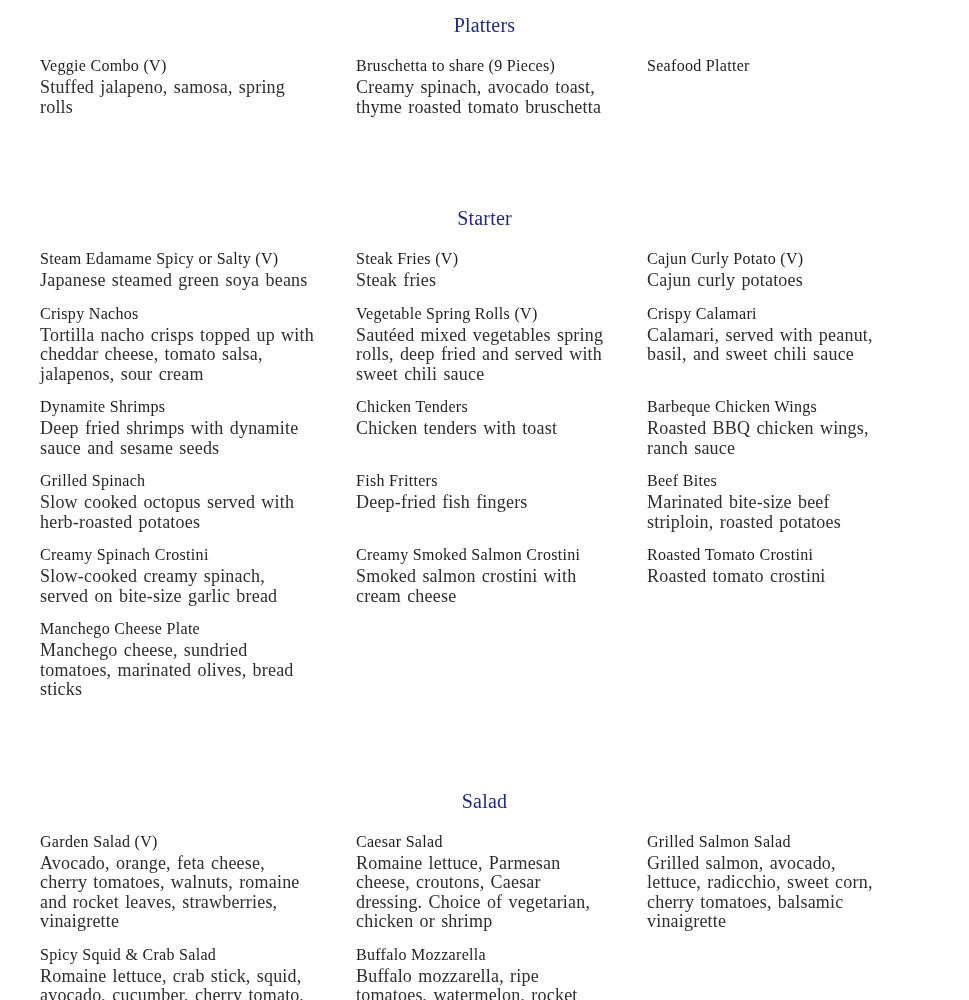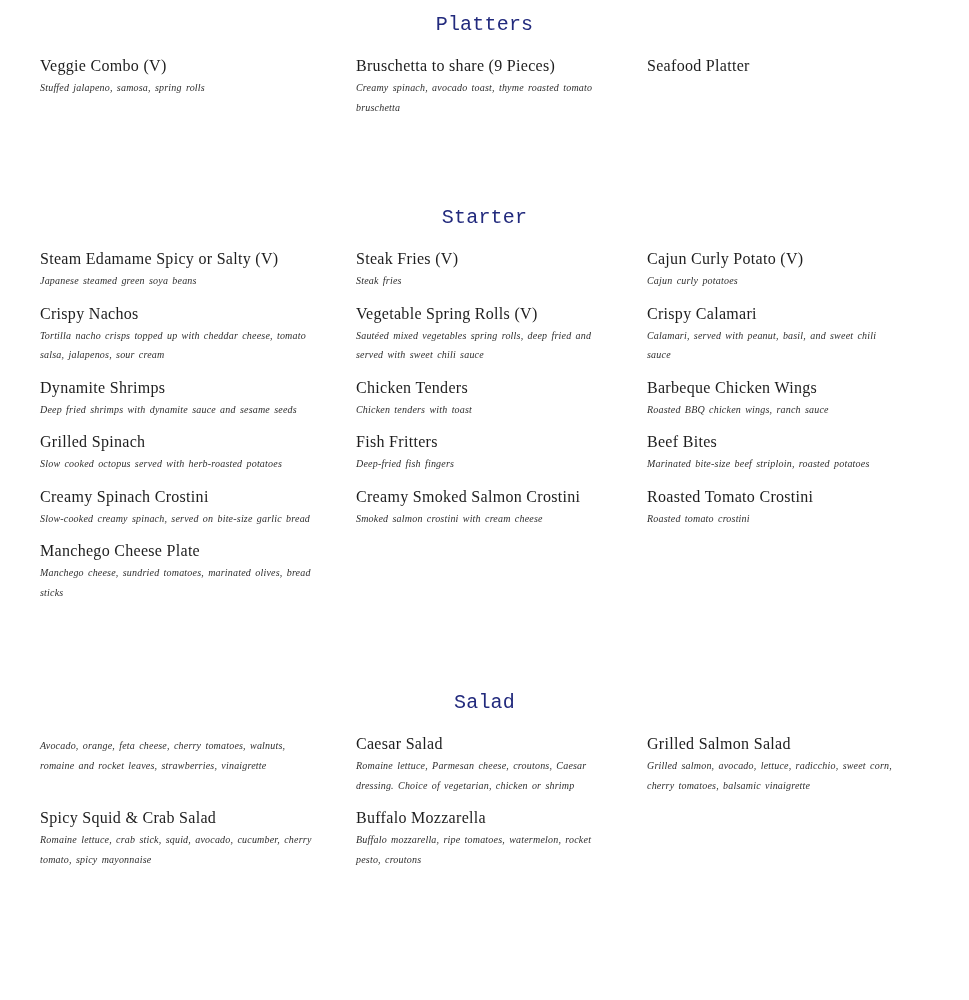--- a/index.html
+++ b/index.html
@@ -20,21 +20,20 @@
   .menu-section { margin: 0; }
   .menu-section + .menu-section { margin-top: 88px; }
   .section-title {
     text-align: center;
     color: var(--accent, #222a7d);
     font-size: 20px;
     line-height: 26px;
     font-weight: 500;
     letter-spacing: 0.2px;
     margin-bottom: 18px;
-    font-family: Liberation Mono, monospace;
   }
   .section-grid {
     display: grid;
     grid-template-columns: 276px 251px 246px;
     column-gap: 40px;
     row-gap: 13px;
     padding-left: 40px;
     padding-right: 76px;
     align-items: start;
   }
@@ -42,22 +41,21 @@
   .item-name {
     color: var(--title-color, #1d1d1d);
     font-size: 16px;
     line-height: 20px;
     letter-spacing: 0.3px;
     font-weight: 400;
   }
   .item-desc {
     margin-top: 2px;
     color: var(--desc-color, #2e2e2e);
-    font-style: italic;
-    font-size: 10px;
+    font-size: 18px;
     line-height: 19.5px;
     letter-spacing: 0.2px;
     word-spacing: 1.5px;
   }
 </style>
 </head>
 <body>
 
 <div class="menu-page">
 
@@ -145,20 +143,21 @@
         <div class="item-name">Manchego Cheese Plate</div>
         <div class="item-desc">Manchego cheese, sundried tomatoes, marinated olives, bread sticks</div>
       </div>
     </div>
   </section>
 
   <section class="menu-section">
     <h2 class="section-title">Salad</h2>
     <div class="section-grid">
       <div class="menu-item">
+        <div class="item-name">Garden Salad (V)</div>
         <div class="item-desc">Avocado, orange, feta cheese, cherry tomatoes, walnuts, romaine and rocket leaves, strawberries, vinaigrette</div>
       </div>
       <div class="menu-item">
         <div class="item-name">Caesar Salad</div>
         <div class="item-desc">Romaine lettuce, Parmesan cheese, croutons, Caesar dressing. Choice of vegetarian, chicken or shrimp</div>
       </div>
       <div class="menu-item">
         <div class="item-name">Grilled Salmon Salad</div>
         <div class="item-desc">Grilled salmon, avocado, lettuce, radicchio, sweet corn, cherry tomatoes, balsamic vinaigrette</div>
       </div>

